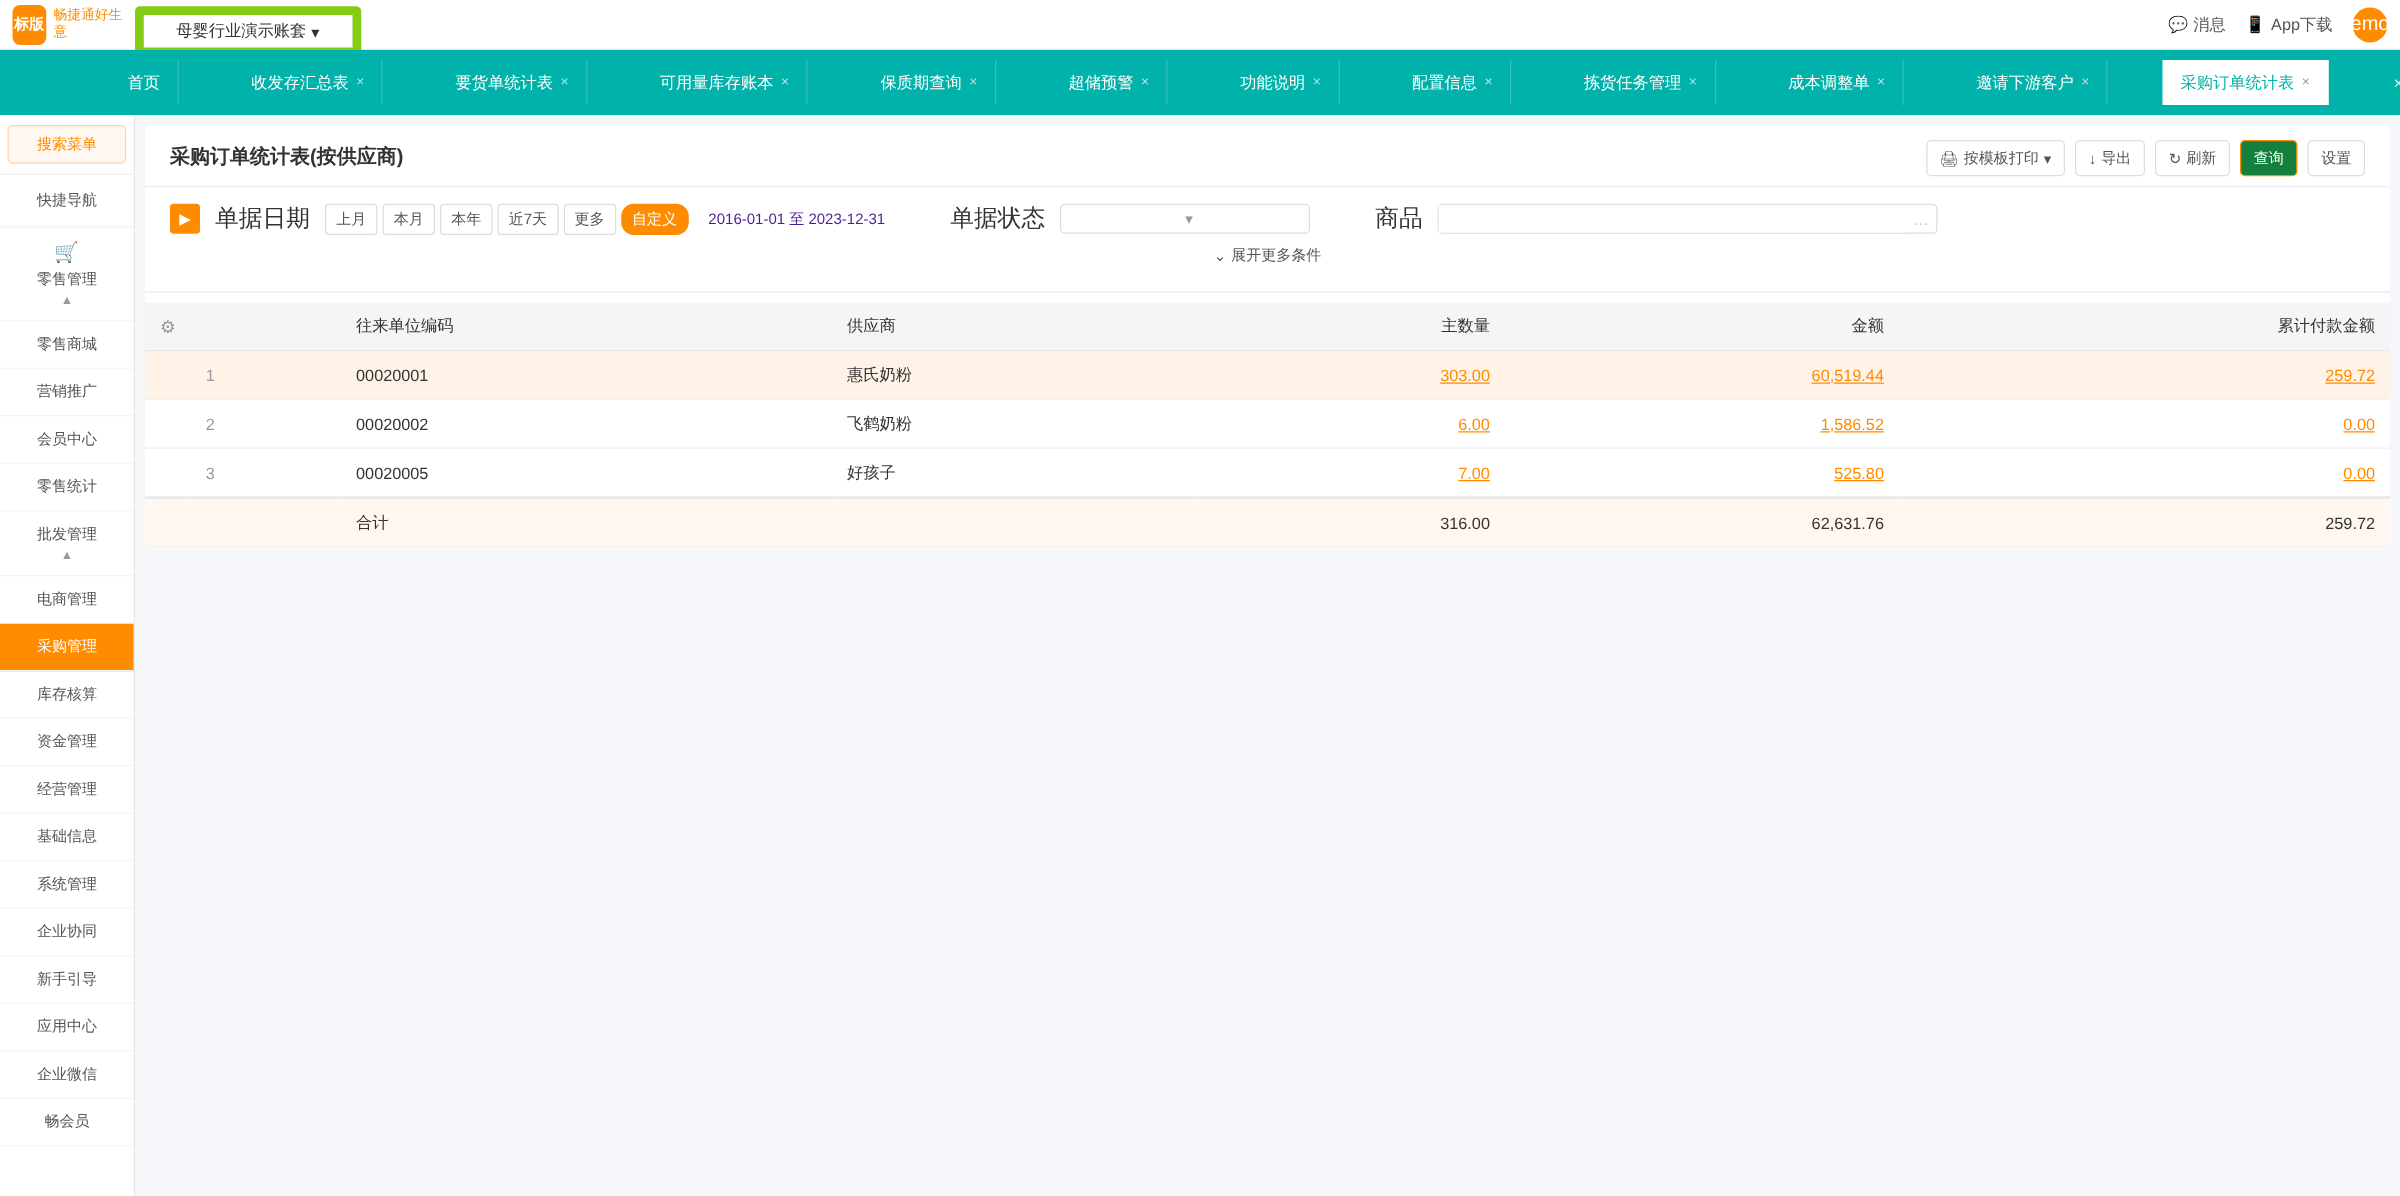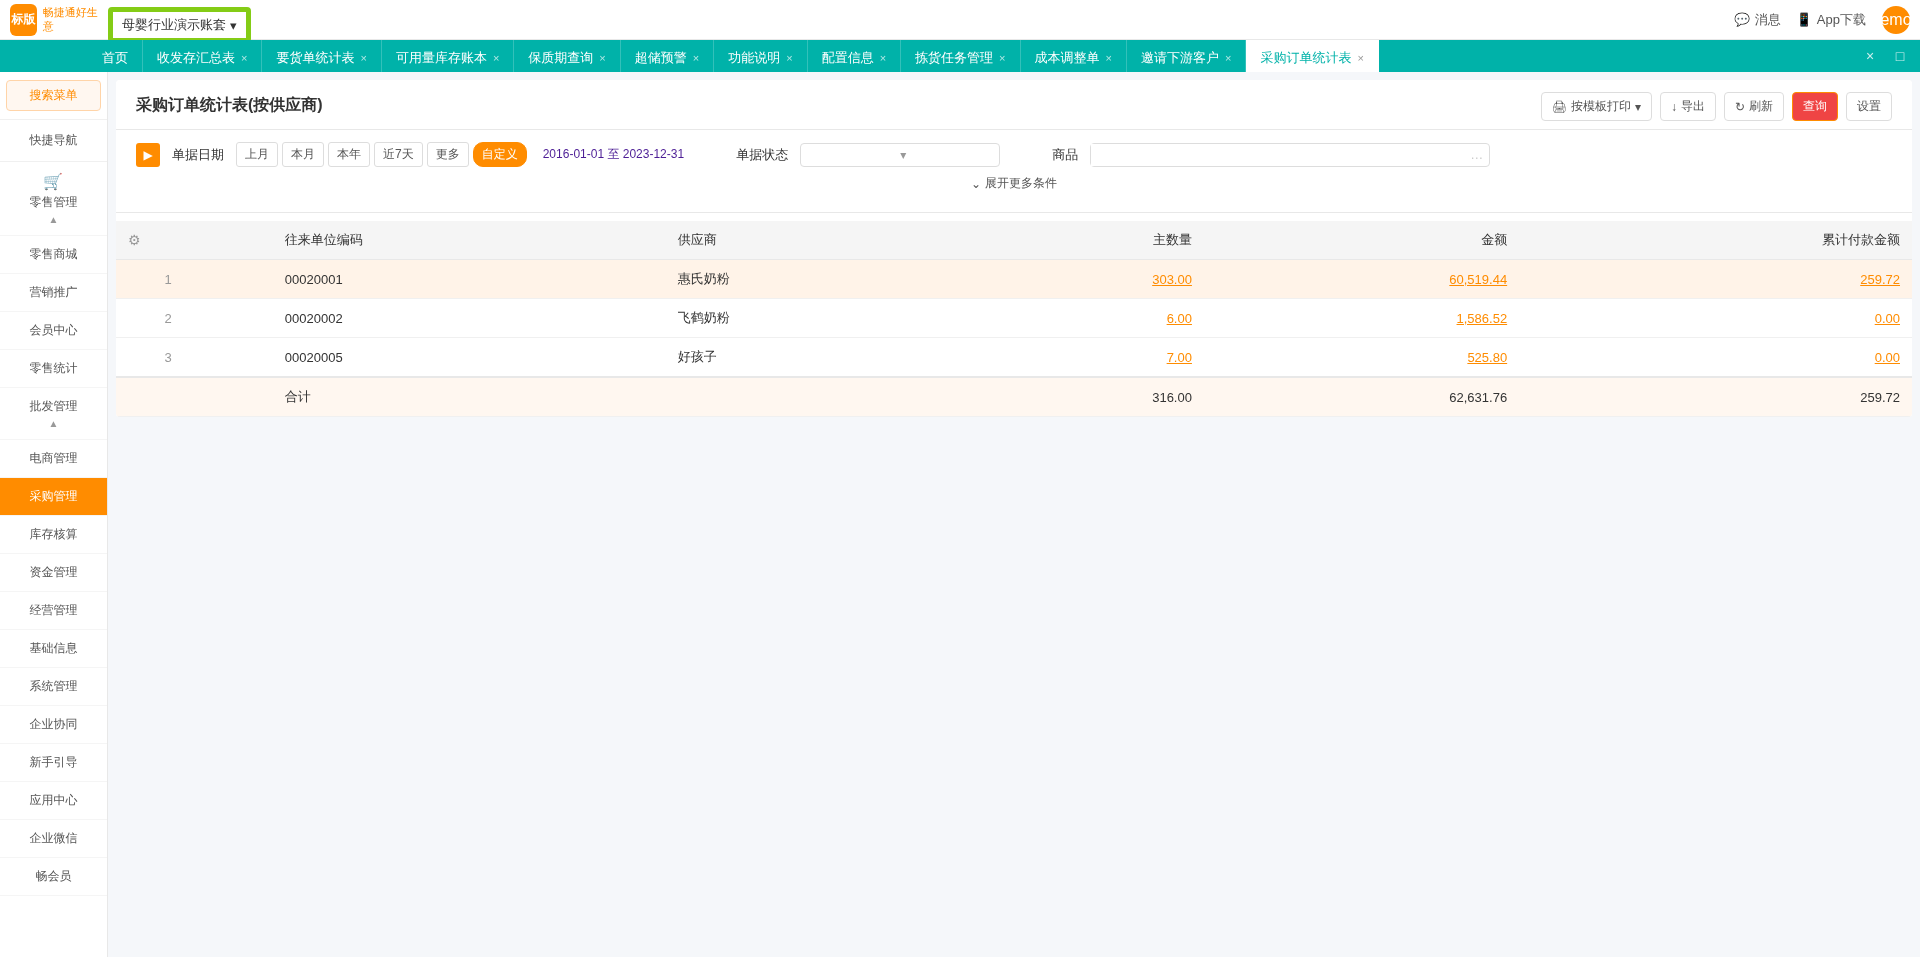--- a/index.html
+++ b/index.html
@@ -3,27 +3,27 @@
   <meta charset="utf-8">
   <style>
     * { box-sizing: border-box; margin: 0; padding: 0; }
     body { font-family: "Microsoft YaHei", "PingFang SC", sans-serif; font-size: 13px; background: #f5f5f5; display: flex; flex-direction: column; height: 957px; overflow: hidden; }
 
     
     .top-bar { height: 40px; background: #fff; display: flex; align-items: center; padding: 0 10px; border-bottom: 1px solid #e8e8e8; flex-shrink: 0; }
     .logo { display: flex; align-items: center; gap: 6px; width: 88px; }
     .logo-icon { width: 32px; height: 32px; background: #ff8c00; border-radius: 6px; display: flex; align-items: center; justify-content: center; color: white; font-size: 12px; font-weight: bold; }
     .logo-text { font-size: 11px; color: #ff8c00; line-height: 1.2; }
-    .workspace-selector { display: flex; align-items: center; gap: 4px; padding: 4px 9px; border: 5px solid #84cc16; border-radius: 4px; cursor: pointer; font-size: 13px; color: #333; margin-left: 10px; margin-top: 11px; }
+    .workspace-selector { display: flex; align-items: center; gap: 4px; padding: 4px 26px; border: 7px solid #84cc16; border-radius: 4px; cursor: pointer; font-size: 13px; color: #333; margin-left: 10px; margin-top: 11px; }
     .top-right { margin-left: auto; display: flex; align-items: center; gap: 16px; }
     .top-right-item { display: flex; align-items: center; gap: 4px; font-size: 13px; color: #555; cursor: pointer; }
     .avatar { width: 28px; height: 28px; border-radius: 50%; background: #ff8c00; display: flex; align-items: center; justify-content: center; color: white; font-size: 16px; }
 
     
-    .nav-tabs { height: 32px; background: #00b2a9; display: flex; padding: 0 0 0 88px; flex-shrink: 0; overflow: hidden; }
+    .nav-tabs { height: 52px; background: #00b2a9; display: flex; align-items: center; padding: 0 0 0 88px; flex-shrink: 0; overflow: hidden; gap: 44px; }
     .nav-tab { height: 36px; padding: 0 14px; display: flex; align-items: center; color: #fff; font-size: 13px; cursor: pointer; white-space: nowrap; border-right: 1px solid rgba(255,255,255,0.2); position: relative; }
     .nav-tab.active { background: #fff; color: #00b2a9; }
     .nav-tab .close-btn { margin-left: 6px; font-size: 11px; color: rgba(255,255,255,0.7); }
     .nav-tab.active .close-btn { color: #999; }
     .nav-tab-close-area { margin-left: auto; display: flex; align-items: center; gap: 6px; padding-right: 8px; }
     .win-btn { width: 24px; height: 24px; display: flex; align-items: center; justify-content: center; color: rgba(255,255,255,0.8); cursor: pointer; font-size: 14px; }
 
     
     .main-layout { display: flex; flex: 1; overflow: hidden; }
     .sidebar { width: 108px; background: #fff; border-right: 1px solid #e8e8e8; display: flex; flex-direction: column; flex-shrink: 0; overflow-y: auto; }
@@ -35,27 +35,27 @@
     .sidebar-item.active { background: #ff8c00; color: #fff; }
     .sidebar-item-icon { font-size: 16px; }
     .sidebar-expand { font-size: 10px; color: #999; }
 
     
     .content { flex: 1; overflow: auto; background: #f5f7fa; }
     .page-header { background: #fff; padding: 12px 20px 0 20px; border-bottom: 1px solid #e8e8e8; }
     .page-title { font-size: 16px; font-weight: bold; color: #333; margin-bottom: 10px; }
     .page-toolbar { display: flex; align-items: center; justify-content: flex-end; gap: 8px; padding-bottom: 8px; }
     .toolbar-btn { display: flex; align-items: center; gap: 4px; padding: 5px 10px; border: 1px solid #ddd; border-radius: 4px; background: #fff; font-size: 12px; color: #555; cursor: pointer; }
-    .toolbar-btn.primary { background: #ef4444; border-color: #ff8c00; color: #fff; }
+    .toolbar-btn.primary { background: #15803d; border-color: #ff8c00; color: #fff; }
     .toolbar-btn.outline { border-color: #ddd; }
 
     
     .filter-area { background: #fff; padding: 12px 20px; margin-bottom: 8px; border-bottom: 1px solid #e8e8e8; }
     .filter-row { display: flex; align-items: center; gap: 12px; flex-wrap: wrap; }
-    .filter-label { font-size: 13px; color: #333; white-space: nowrap; }
+    .filter-label { font-size: 19px; color: #333; white-space: nowrap; }
     .filter-date-btns { display: flex; gap: 4px; }
     .date-btn { padding: 3px 8px; font-size: 12px; border: 1px solid #ddd; border-radius: 3px; background: #fff; color: #555; cursor: pointer; }
     .date-btn.custom { background: #ff8c00; border-color: #ff8c00; color: #fff; border-radius: 10px; }
     .filter-date-range { font-size: 12px; color: #4c1d95; margin-left: 4px; }
     .filter-select { display: flex; align-items: center; border: 1px solid #ddd; border-radius: 4px; padding: 4px 8px; background: #fff; min-width: 160px; cursor: pointer; }
     .filter-select span { flex: 1; font-size: 12px; color: #999; }
     .filter-input-wrap { display: flex; align-items: center; border: 1px solid #ddd; border-radius: 4px; background: #fff; flex: 1; max-width: 300px; }
     .filter-input { border: none; outline: none; padding: 4px 8px; font-size: 12px; flex: 1; }
     .expand-row { display: flex; justify-content: center; padding: 4px 0; }
     .expand-btn { display: flex; align-items: center; gap: 4px; font-size: 12px; color: #555; cursor: pointer; padding: 4px 12px; border-radius: 4px; }

